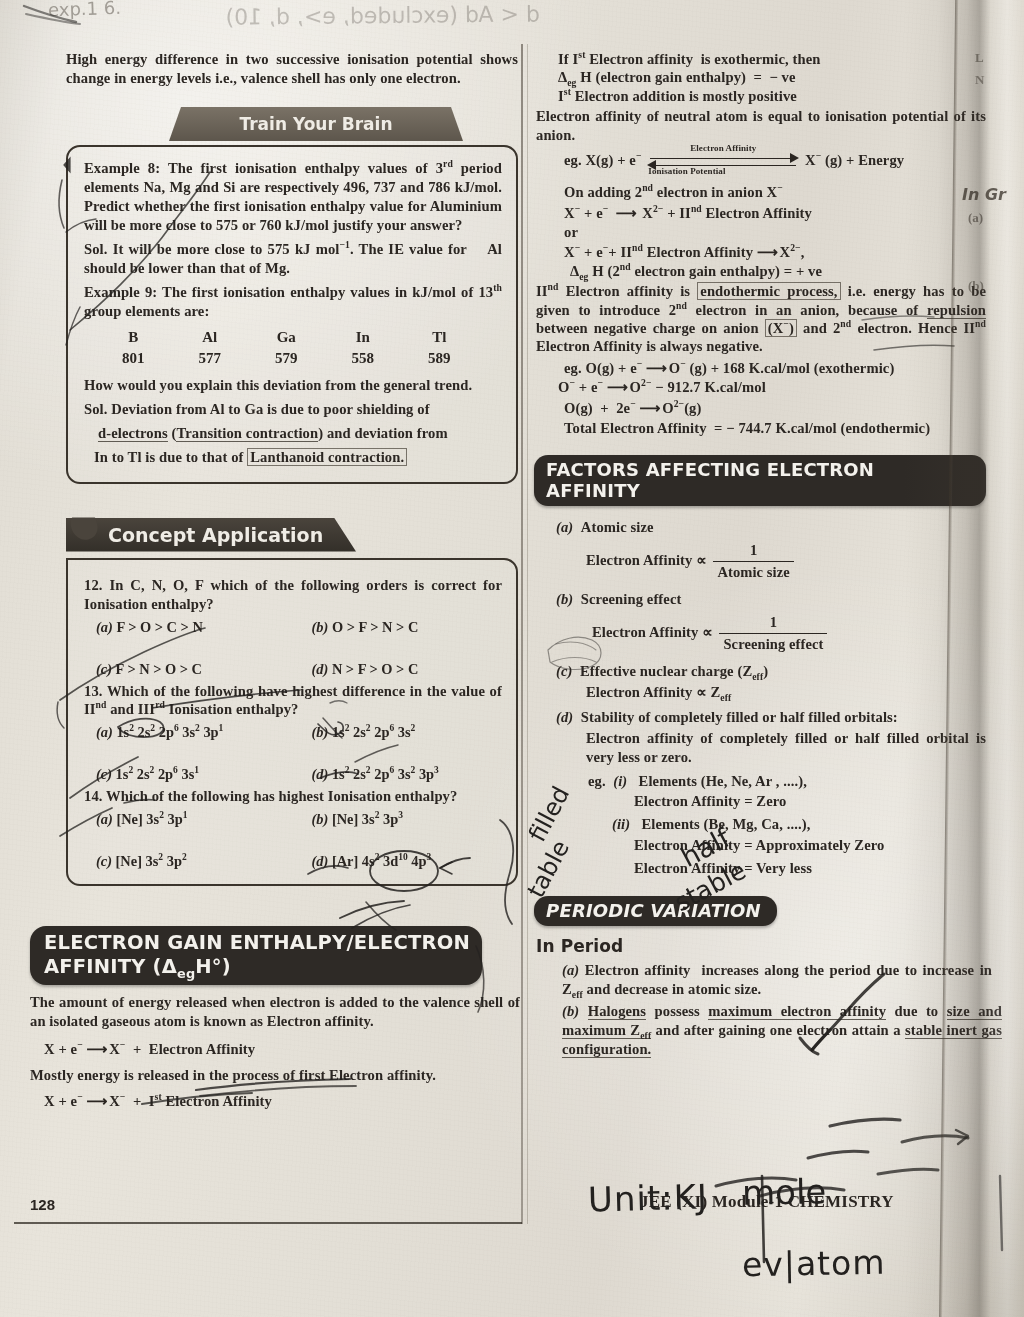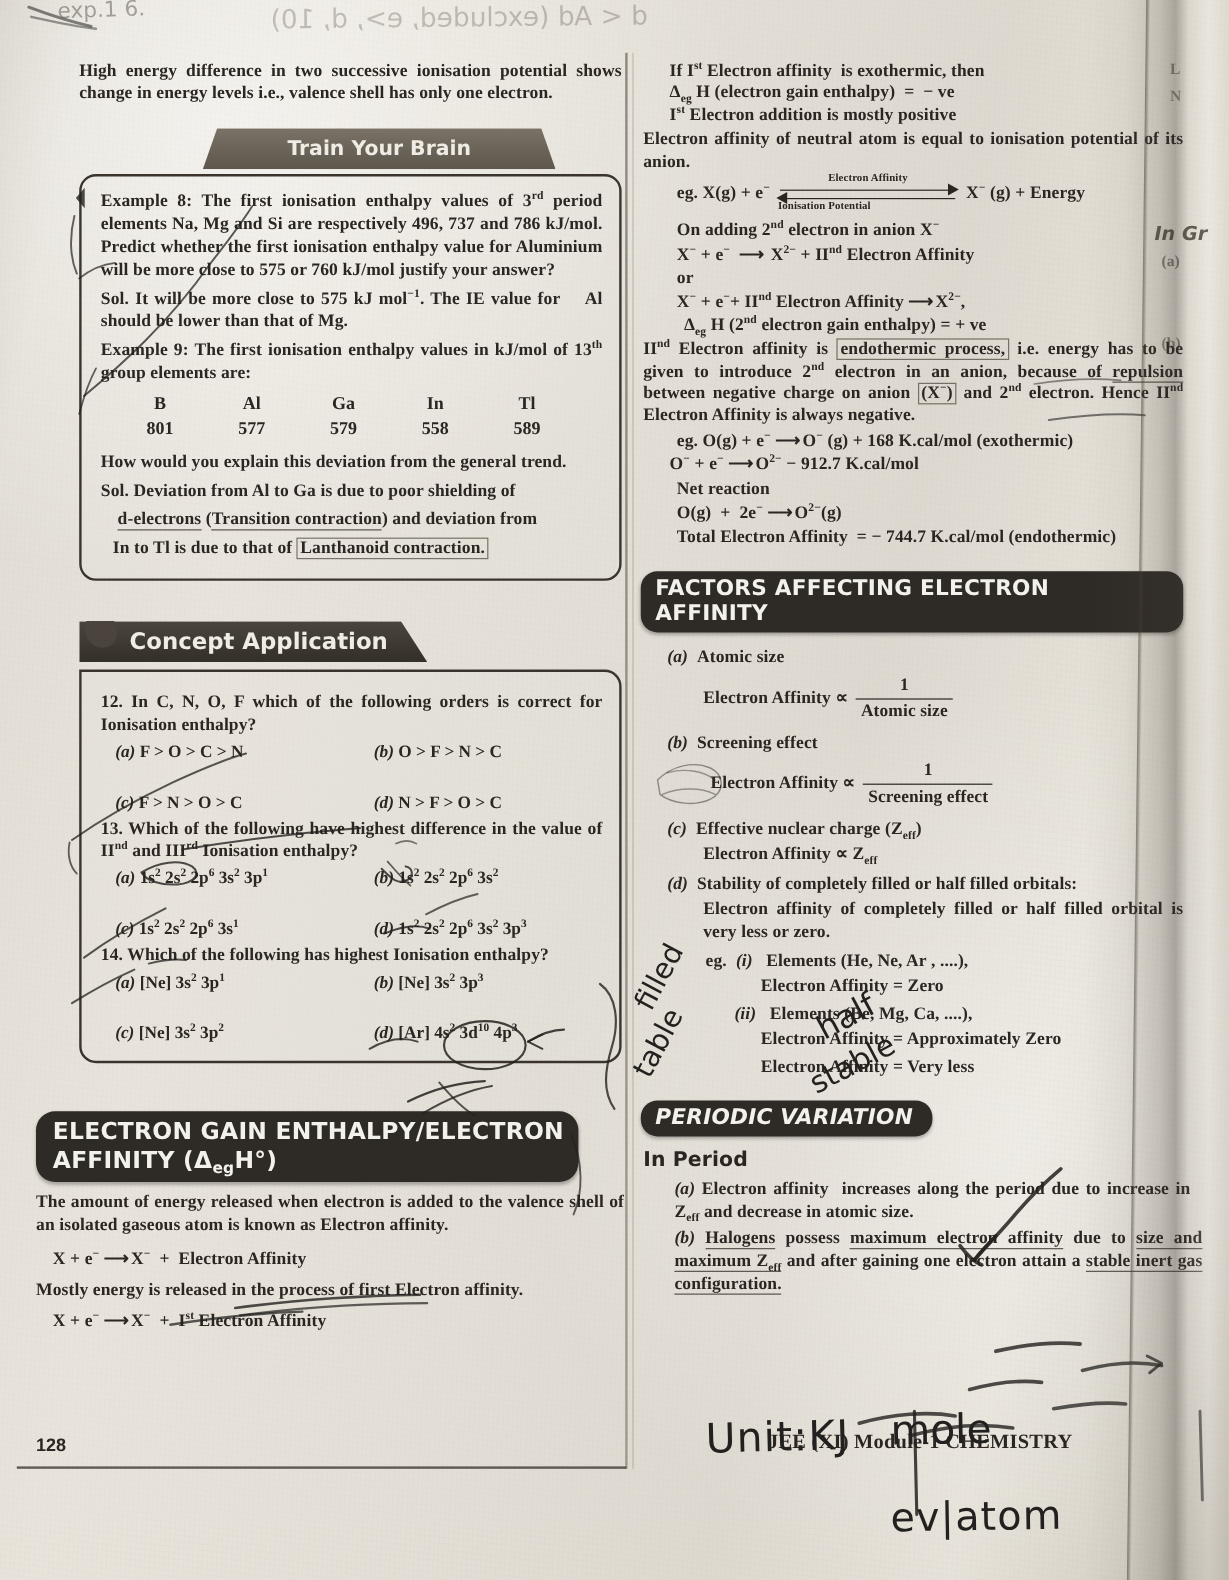--- a/index.html
+++ b/index.html
@@ -348,21 +348,20 @@
     <p class="p nj tight" style="margin-left:28px; margin-bottom:1px">X<sup>−</sup> + e<sup>−</sup>+ II<sup>nd</sup> Electron Affinity <span class="arrow">⟶</span> X<sup>2−</sup>,</p>
     <p class="p nj tight" style="margin-left:34px; margin-bottom:2px">Δ<sub>eg</sub> H (2<sup>nd</sup> electron gain enthalpy) = + ve</p>
 
     <p class="p tight" style="margin-bottom:3px">II<sup>nd</sup> Electron affinity is <span class="boxed">endothermic process,</span> i.e. energy has to be given to introduce 2<sup>nd</sup> electron in an anion, because of <span class="u">repulsion</span> between negative charge on anion <span class="boxed">(X<sup>−</sup>)</span> and 2<sup>nd</sup> electron. Hence II<sup>nd</sup> Electron Affinity is always negative.</p>
 
     <p class="p nj tight" style="margin-left:28px; margin-bottom:1px">
       <b>eg.</b>
       O(g) + e<sup>−</sup> <span class="arrow">⟶</span> O<sup>−</sup> (g) + 168 K.cal/mol (exothermic)
     </p>
     <p class="p nj tight" style="margin-left:22px; margin-bottom:2px">O<sup>−</sup> + e<sup>−</sup> <span class="arrow">⟶</span> O<sup>2−</sup> − 912.7 K.cal/mol</p>
-    <p class="p nj tight" style="margin-left:28px; margin-bottom:2px">Net reaction</p>
     <p class="p nj tight" style="margin-left:28px; margin-bottom:2px">O(g) &nbsp;+ &nbsp;2e<sup>−</sup> <span class="arrow">⟶</span> O<sup>2−</sup>(g)</p>
     <p class="p nj tight" style="margin-left:28px; margin-bottom:2px">Total Electron Affinity &nbsp;= − 744.7 K.cal/mol (endothermic)</p>
 
     <div style="height:16px"></div>
     <div style="margin-left:-2px">
       <div class="banner mid" style="padding:4px 14px 5px 12px;"><span>FACTORS AFFECTING ELECTRON AFFINITY</span></div>
     </div>
 
     <div style="height:12px"></div>
     <p class="p nj" style="margin-left:20px; margin-bottom:4px">

